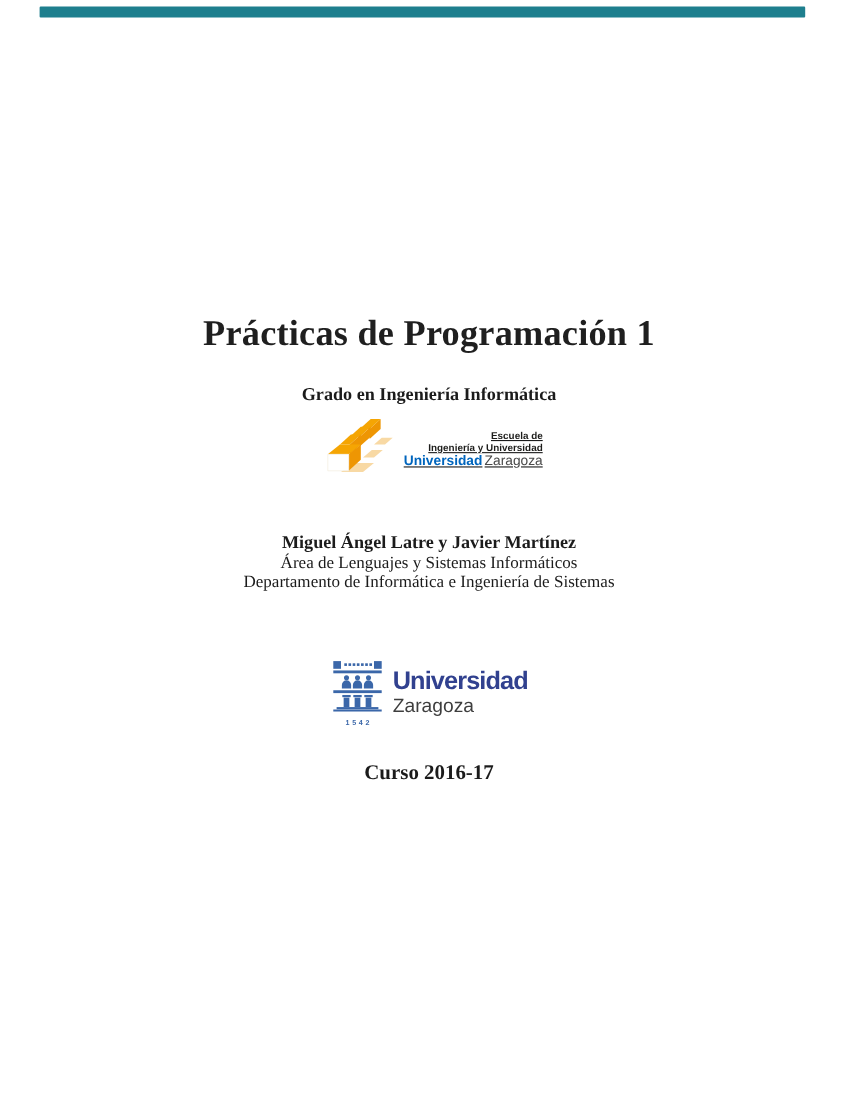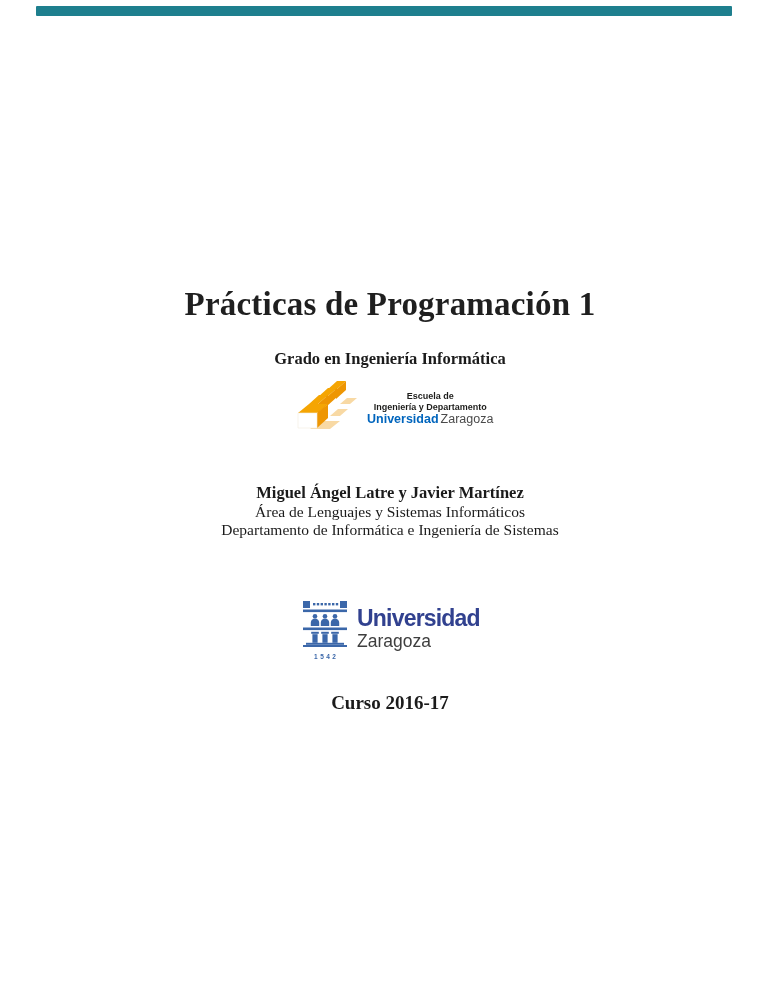--- a/index.html
+++ b/index.html
@@ -45,21 +45,21 @@
     line-height: 22px;
   }
 
   
   .eina {
     position: absolute; left: 296px; top: 380px;
     display: flex; align-items: flex-start;
     font-family: "Liberation Sans", "DejaVu Sans", sans-serif;
   }
   .eina-mark { width: 64px; height: 52px; flex: 0 0 auto; }
-  .eina-text { margin-left: 7px; padding-top: 11px; text-align: center; }
+  .eina-text { margin-left: 7px; padding-top: 11px; text-align: right; text-decoration: underline; }
   .eina-line { font-size: 9px; font-weight: bold; color: #1d1d1b; line-height: 10.5px; }
   .eina-uni-line { margin-top: 0; font-size: 12.5px; line-height: 14px; }
   .eina-uni-word { color: #0065bd; font-weight: bold; }
   .eina-city-word { color: #4a4a4a; font-weight: normal; margin-left: 2px; }
 
   
   .uz {
     position: absolute; left: 302px; top: 601px;
     display: flex; align-items: flex-start;
     font-family: "Liberation Sans", "DejaVu Sans", sans-serif;
@@ -109,21 +109,21 @@
 
       <polygon points="13,24 23,15 32,15 22,24" fill="#F5A503"></polygon>
       <polygon points="22,24 32,15 32,24 22,33" fill="#EE9603"></polygon>
 
       <polygon points="2,33 13,24 32,24 21,33" fill="#F5A503"></polygon>
       <polygon points="21,33 32,24 32,38 21,48" fill="#EE9603"></polygon>
       <polygon points="2,33 21,33 21,48 2,48" fill="#FFFFFF" stroke="#F2EBDD" stroke-width="0.6"></polygon>
     </svg>
     <div class="eina-text">
       <div class="eina-line">Escuela de</div>
-      <div class="eina-line">Ingeniería y Departamento</div>
+      <div class="eina-line">Ingeniería y Universidad</div>
       <div class="eina-uni-line">
         <span class="eina-uni-word">Universidad</span><span class="eina-city-word">Zaragoza</span>
       </div>
     </div>
   </div>
 
   <div class="cblock authors">
     <div class="authors-names">Miguel Ángel Latre y Javier Martínez</div>
     <div>Área de Lenguajes y Sistemas Informáticos</div>
     <div>Departamento de Informática e Ingeniería de Sistemas</div>

